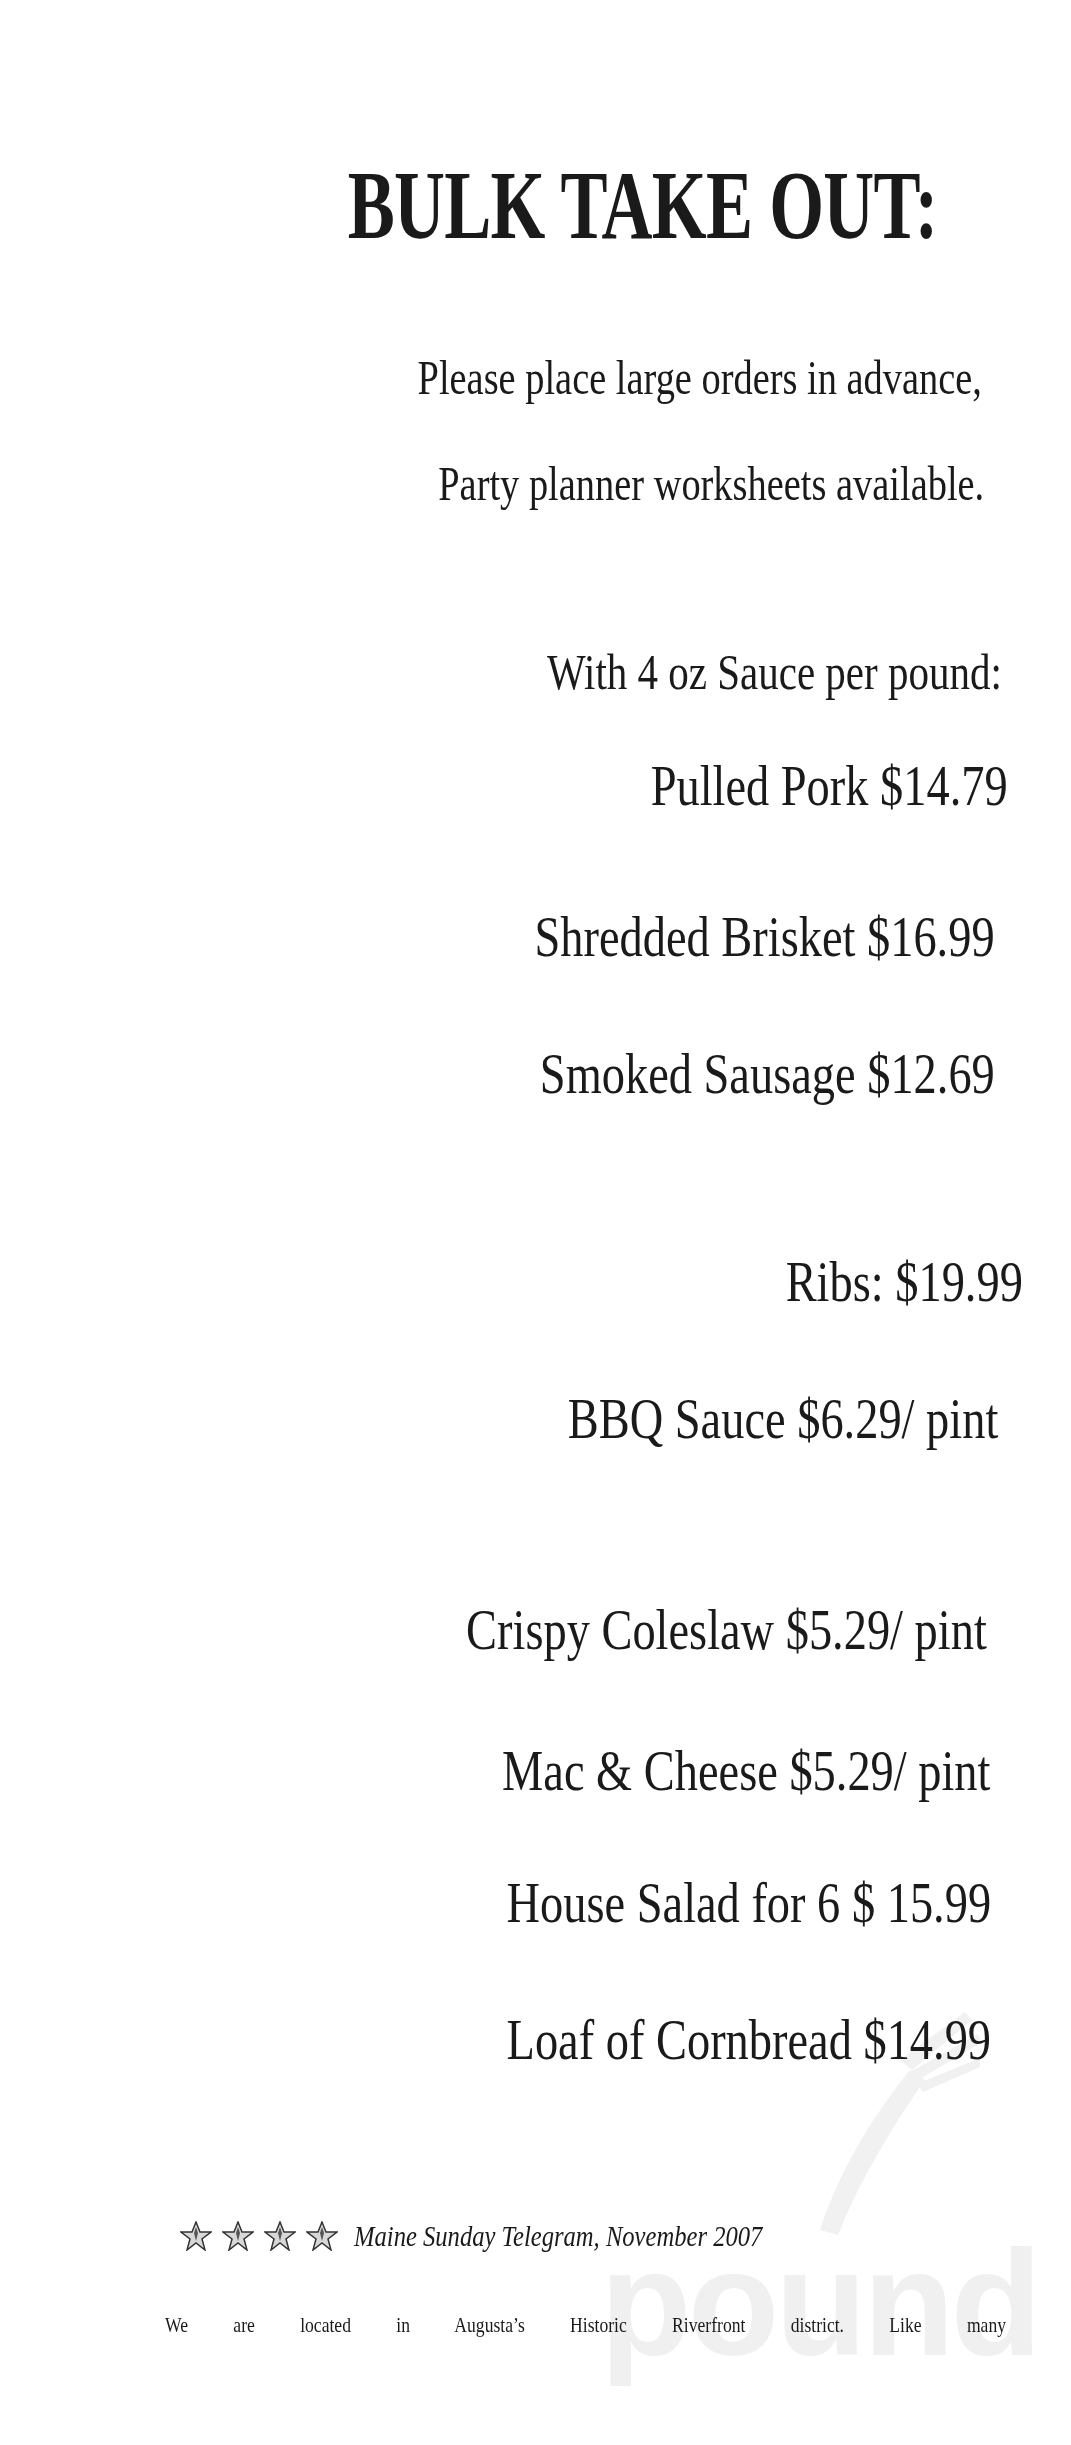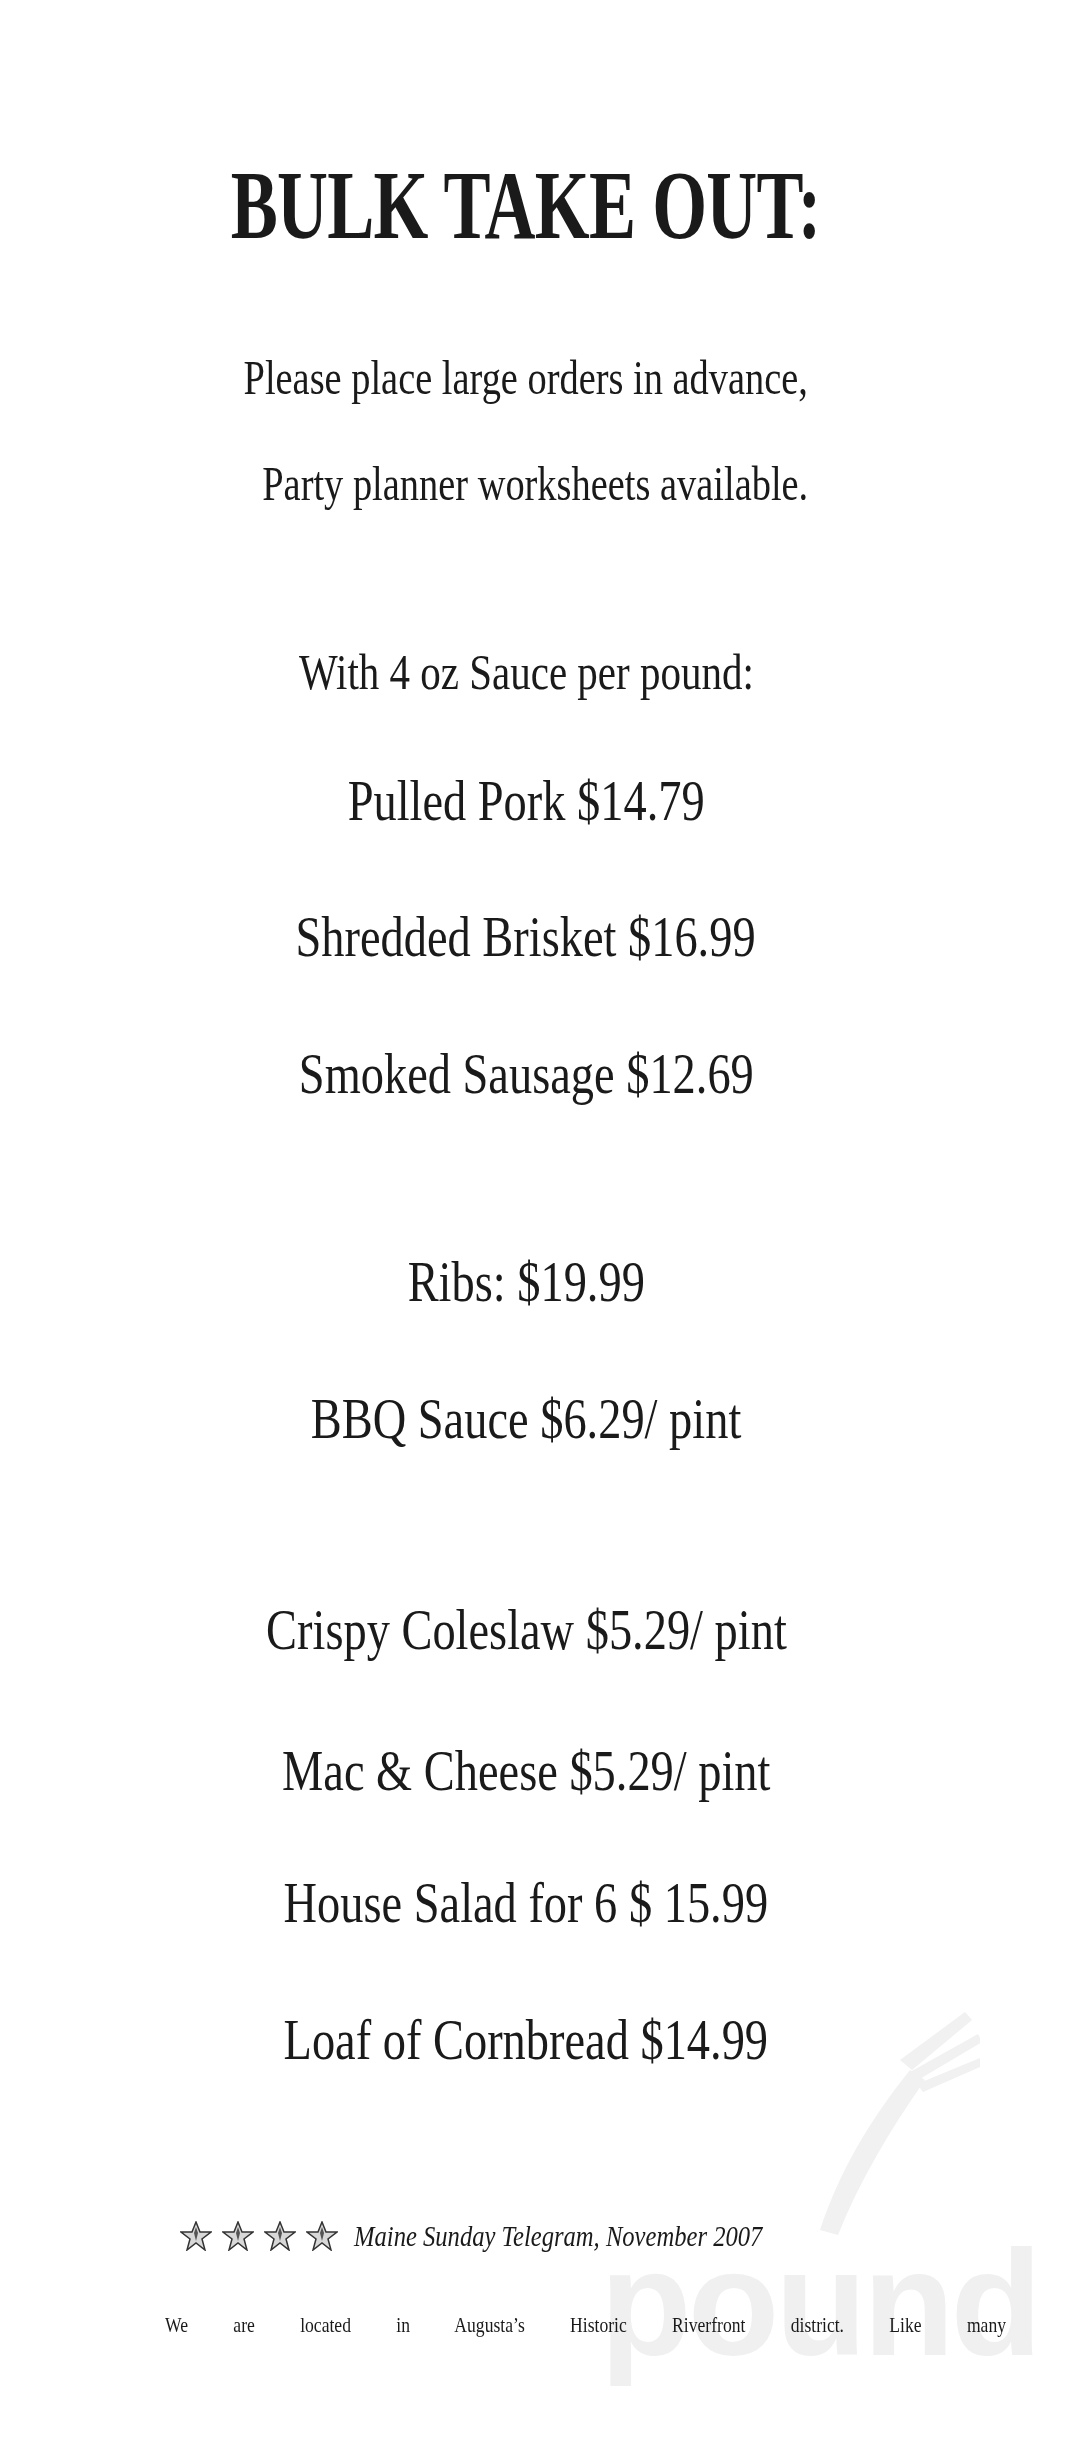--- a/index.html
+++ b/index.html
@@ -1,32 +1,32 @@
 <!DOCTYPE html>
 <html><head>
 <meta charset="utf-8">
 <style>
   html, body { margin: 0; padding: 0; background: #ffffff; }
   body { width: 1071px; height: 2445px; position: relative; overflow: hidden; color: #1a1a1a; }
   .page { position: absolute; left: 0; top: 0; width: 1071px; height: 2445px; }
 
   .center-line {
-    position: absolute; left: 0; width: 1052px; text-align: center; white-space: nowrap;
+    position: absolute; left: 0; width: 1052px; text-align: right; white-space: nowrap;
     font-family: "Liberation Serif", "DejaVu Serif", serif;
   }
   .condensed { display: inline-block; transform-origin: 50% 100%; }
 
   .title {
     top: 160px; font-size: 98px; font-weight: bold; line-height: 90px; letter-spacing: -1px;
   }
   .title .condensed { transform: scaleX(0.72); }
 
   .sub-italic { top: 262px; font-size: 48px; line-height: 52px; }
   .sub-italic .condensed { transform: scaleX(0.80); }
-  .sub-plain { top: 316px; font-size: 48px; line-height: 52px; margin-left: 9px; }
+  .sub-plain { top: 316px; font-size: 48px; line-height: 52px; }
   .sub-plain .condensed { transform: scaleX(0.80); }
 
   .menu-intro { top: 450px; font-size: 50px; line-height: 56px; }
   .menu-intro .condensed { transform: scaleX(0.82); }
 
   .menu-item { font-size: 58px; line-height: 64px; }
   .menu-item .condensed { transform: scaleX(0.80); }
 
   .review {
     position: absolute; left: 180px; top: 1392px; height: 36px; display: flex; align-items: center;
@@ -77,21 +77,21 @@
     <span class="condensed">Please place large orders in advance,</span>
   </div>
   <div class="center-line sub-plain fg">
     <span class="condensed">Party planner worksheets available.</span>
   </div>
 
   <div class="center-line menu-intro fg">
     <span class="condensed">With 4 oz Sauce per pound:</span>
   </div>
 
-  <div class="center-line menu-item fg" style="top:519px">
+  <div class="center-line menu-item fg" style="top:504px">
     <span class="condensed">Pulled Pork  $14.79</span>
   </div>
   <div class="center-line menu-item fg" style="top:591px">
     <span class="condensed">Shredded Brisket  $16.99</span>
   </div>
   <div class="center-line menu-item fg" style="top:664px">
     <span class="condensed">Smoked Sausage  $12.69</span>
   </div>
   <div class="center-line menu-item fg" style="top:808px">
     <span class="condensed">Ribs:  $19.99</span>

